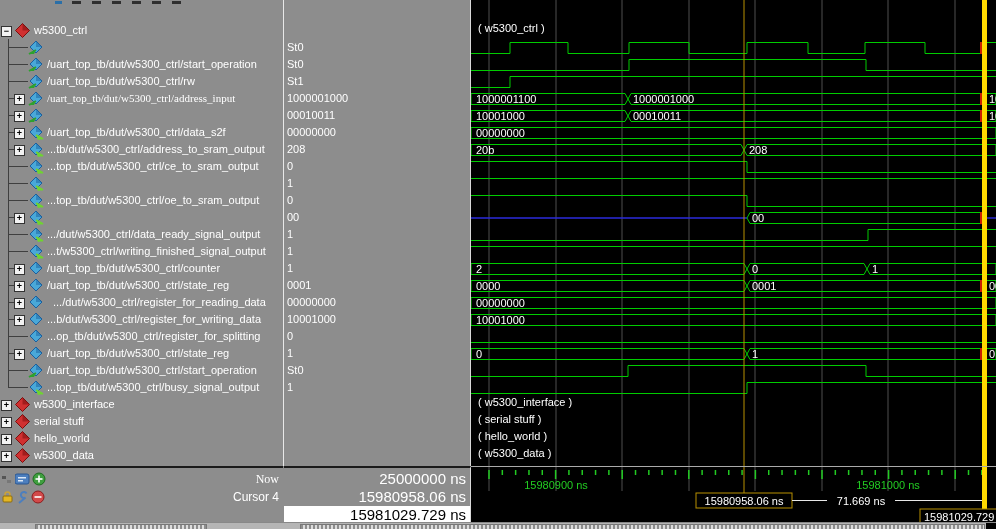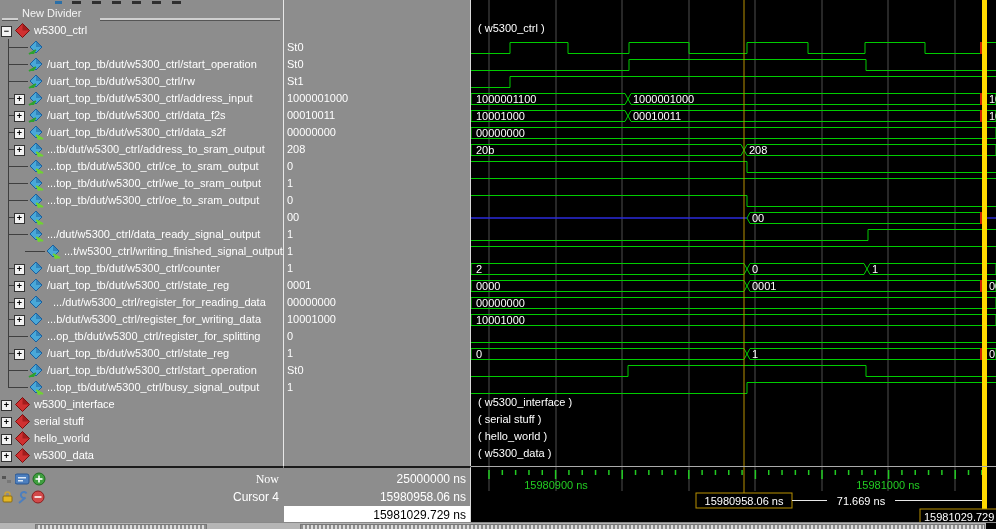--- a/index.html
+++ b/index.html
@@ -23,46 +23,41 @@
   .vrow{position:absolute;left:3px;width:180px;height:17px;line-height:17px;color:#fff;white-space:nowrap;}
   .treeline{position:absolute;background:#3f3f3f;}
   .expbox{position:absolute;width:9px;height:9px;top:4px;background:#f2f2f2;border:1px solid #333;
           font-size:9px;line-height:8px;text-align:center;color:#000;font-weight:bold;}
   .dvd-line{position:absolute;top:13px;height:2px;background:#cfcfcf;border-bottom:1px solid #555;}
   
   .frow{position:absolute;left:0;width:283px;height:18px;line-height:18px;}
   .frow .flabel{position:absolute;right:4px;color:#fff;font-size:12px;}
   .frow.sel .flabel{color:#000;}
   .fhl{position:absolute;left:42px;top:0;height:18px;right:0;background:#fff;}
-  .fvrow{position:absolute;left:0;width:182px;height:18px;line-height:18px;text-align:right;color:#fff;font-size:12px;padding-right:4px;}
+  .fvrow{position:absolute;left:0;width:182px;height:18px;line-height:18px;text-align:right;color:#fff;font-size:15px;padding-right:4px;}
   .fvrow.sel{background:#fff;color:#000;}
   .ficons{position:absolute;left:1px;top:2px;height:14px;display:flex;gap:2px;}
   
   svg text{font-family:"Liberation Sans",sans-serif;}
   .frag{position:absolute;background:#2e2e2e;height:3px;top:1px;}
 </style>
 </head>
 <body>
 <div id="app">
 
 <div class="abs" id="names-panel">
   <div class="abs" style="left:0;top:0;width:283px;height:5px;">
     <span class="frag" style="left:55px;width:7px;background:#2a6fa8;"></span>
     <span class="frag" style="left:72px;width:9px;"></span>
         <span class="frag" style="left:92px;width:9px;"></span>
     <span class="frag" style="left:112px;width:9px;"></span>
         <span class="frag" style="left:132px;width:9px;"></span>
     <span class="frag" style="left:152px;width:9px;"></span>
         <span class="frag" style="left:172px;width:9px;"></span>
   </div>
-  <div class="trow" style="top:5px;">
-    <span class="dvd-line" style="left:2px;width:16px;"></span>
-    <span style="position:absolute;left:22px;color:#f4f4f4;">New Divider</span>
-    <span class="dvd-line" style="left:100px;width:180px;"></span>
-  </div>
   <div id="tree-rows">
         <div class="trow" style="top: 22px;">
           <span class="expbox" style="left:1px;">−</span>
     <span style="position:absolute;left:15px;top:1px;"><svg width="15" height="15" style="vertical-align:-3px">
               <polygon points="7.5,0.5 14.5,7.5 7.5,14.5 0.5,7.5" fill="#d03030" stroke="#7c0e0e"></polygon>
               <polygon points="7.5,0.5 14.5,7.5 7.5,7.5" fill="#7c0e0e" opacity="0.55"></polygon>
             </svg></span>
     <span class="nm" style="position:absolute;left:34px;">w5300_ctrl</span>
         </div>
         <div class="treeline" style="left: 8px; top: 39px; width: 1px; height: 349px;"></div>
@@ -97,32 +92,31 @@
         </div>
         <div class="trow" style="top: 90px;">
           <span class="treeline" style="left: 8px; top: 8px; width: 6px; height: 1px;"></span>
           <span class="expbox" style="left: 14px;">+</span>
           <span style="position: absolute; left: 28px; top: 1px;"><svg width="16" height="15" style="vertical-align:-3px">
               <polygon points="8,1 14,7 8,13 2,7" fill="#49a8d8" stroke="#1b5f9e"></polygon>
               <polygon points="8,1 14,7 8,7" fill="#1b5f9e" opacity="0.5"></polygon>
               <polygon points="1,14 8,10 6,14" fill="#2ea22e"></polygon>
               <line x1="1" y1="14" x2="8" y2="10" stroke="#2ea22e" stroke-width="2"></line>
             </svg></span>
-          <span class="nm" style="position: absolute; left: 47px;">/uart_top_tb/dut/w5300_ctrl/address_input</span>
+          <span class="nm" style="position: absolute; left: 47px; font-family: Liberation Serif, serif;">/uart_top_tb/dut/w5300_ctrl/address_input</span>
         </div>
         <div class="trow" style="top: 107px;">
           <span class="treeline" style="left: 8px; top: 8px; width: 6px; height: 1px;"></span>
           <span class="expbox" style="left: 14px;">+</span>
           <span style="position: absolute; left: 28px; top: 1px;"><svg width="16" height="15" style="vertical-align:-3px">
               <polygon points="8,1 14,7 8,13 2,7" fill="#49a8d8" stroke="#1b5f9e"></polygon>
               <polygon points="8,1 14,7 8,7" fill="#1b5f9e" opacity="0.5"></polygon>
               <polygon points="1,14 8,10 6,14" fill="#2ea22e"></polygon>
               <line x1="1" y1="14" x2="8" y2="10" stroke="#2ea22e" stroke-width="2"></line>
             </svg></span>
-          <span class="nm" style="position: absolute; left: 47px;">/uart_top_tb/dut/w5300_ctrl/data_f2s</span>
         </div>
         <div class="trow" style="top: 124px;">
           <span class="treeline" style="left: 8px; top: 8px; width: 6px; height: 1px;"></span>
           <span class="expbox" style="left: 14px;">+</span>
           <span style="position: absolute; left: 28px; top: 1px;"><svg width="16" height="15" style="vertical-align:-3px">
               <polygon points="8,1 14,7 8,13 2,7" fill="#49a8d8" stroke="#1b5f9e"></polygon>
               <polygon points="8,1 14,7 8,7" fill="#1b5f9e" opacity="0.5"></polygon>
               <polygon points="15,14 8,10 10,15" fill="#6fd431"></polygon>
               <line x1="8" y1="10" x2="15" y2="14" stroke="#6fd431" stroke-width="2"></line>
             </svg></span>
@@ -150,21 +144,20 @@
           <span class="nm" style="position: absolute; left: 47px;">...top_tb/dut/w5300_ctrl/ce_to_sram_output</span>
         </div>
         <div class="trow" style="top: 175px;">
           <span class="treeline" style="left: 8px; top: 8px; width: 20px; height: 1px;"></span>
           <span style="position: absolute; left: 28px; top: 1px;"><svg width="16" height="15" style="vertical-align:-3px">
               <polygon points="8,1 14,7 8,13 2,7" fill="#49a8d8" stroke="#1b5f9e"></polygon>
               <polygon points="8,1 14,7 8,7" fill="#1b5f9e" opacity="0.5"></polygon>
               <polygon points="15,14 8,10 10,15" fill="#6fd431"></polygon>
               <line x1="8" y1="10" x2="15" y2="14" stroke="#6fd431" stroke-width="2"></line>
             </svg></span>
-          <span class="nm" style="position: absolute; left: 47px;">...top_tb/dut/w5300_ctrl/we_to_sram_output</span>
         </div>
         <div class="trow" style="top: 192px;">
           <span class="treeline" style="left: 8px; top: 8px; width: 20px; height: 1px;"></span>
           <span style="position: absolute; left: 28px; top: 1px;"><svg width="16" height="15" style="vertical-align:-3px">
               <polygon points="8,1 14,7 8,13 2,7" fill="#49a8d8" stroke="#1b5f9e"></polygon>
               <polygon points="8,1 14,7 8,7" fill="#1b5f9e" opacity="0.5"></polygon>
               <polygon points="15,14 8,10 10,15" fill="#6fd431"></polygon>
               <line x1="8" y1="10" x2="15" y2="14" stroke="#6fd431" stroke-width="2"></line>
             </svg></span>
           <span class="nm" style="position: absolute; left: 47px;">...top_tb/dut/w5300_ctrl/oe_to_sram_output</span>
@@ -182,21 +175,21 @@
         <div class="trow" style="top: 226px;">
           <span class="treeline" style="left: 8px; top: 8px; width: 20px; height: 1px;"></span>
           <span style="position: absolute; left: 28px; top: 1px;"><svg width="16" height="15" style="vertical-align:-3px">
               <polygon points="8,1 14,7 8,13 2,7" fill="#49a8d8" stroke="#1b5f9e"></polygon>
               <polygon points="8,1 14,7 8,7" fill="#1b5f9e" opacity="0.5"></polygon>
               <polygon points="15,14 8,10 10,15" fill="#6fd431"></polygon>
               <line x1="8" y1="10" x2="15" y2="14" stroke="#6fd431" stroke-width="2"></line>
             </svg></span>
           <span class="nm" style="position: absolute; left: 47px;">.../dut/w5300_ctrl/data_ready_signal_output</span>
         </div>
-        <div class="trow" style="top: 243px; margin-left: 17px;">
+        <div class="trow" style="top: 243px;">
           <span class="treeline" style="left: 8px; top: 8px; width: 20px; height: 1px;"></span>
           <span style="position: absolute; left: 28px; top: 1px;"><svg width="16" height="15" style="vertical-align:-3px">
               <polygon points="8,1 14,7 8,13 2,7" fill="#49a8d8" stroke="#1b5f9e"></polygon>
               <polygon points="8,1 14,7 8,7" fill="#1b5f9e" opacity="0.5"></polygon>
               <polygon points="15,14 8,10 10,15" fill="#6fd431"></polygon>
               <line x1="8" y1="10" x2="15" y2="14" stroke="#6fd431" stroke-width="2"></line>
             </svg></span>
           <span class="nm" style="position: absolute; left: 47px;">...t/w5300_ctrl/writing_finished_signal_output</span>
         </div>
         <div class="trow" style="top: 260px;">

